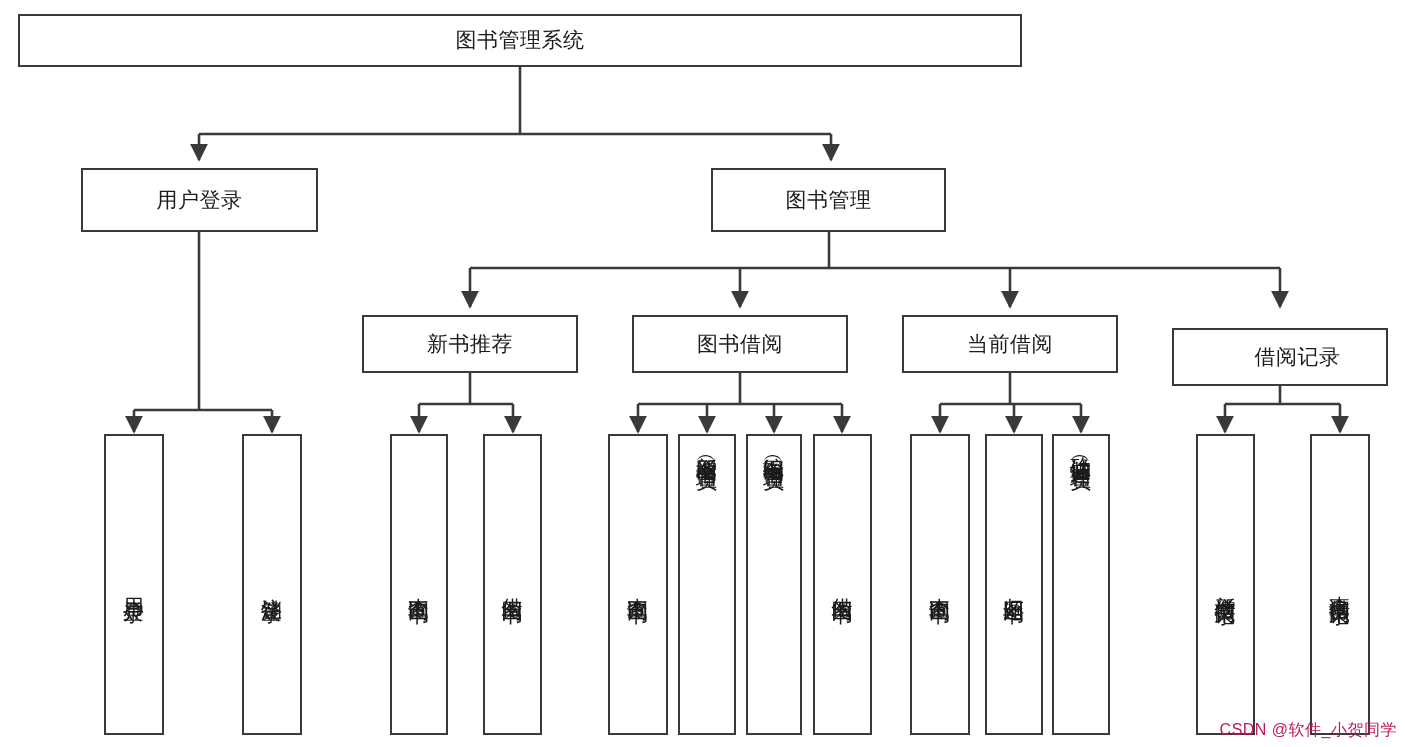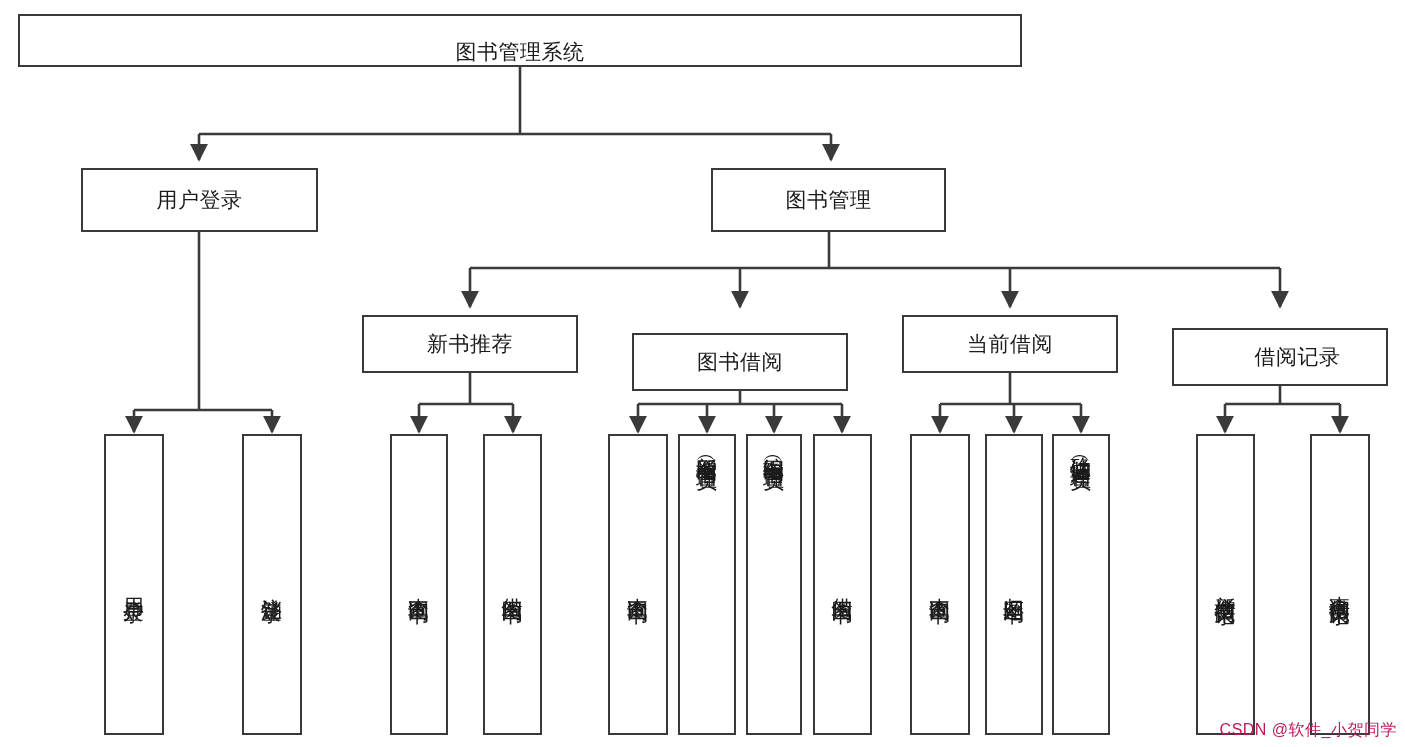--- a/index.html
+++ b/index.html
@@ -123,35 +123,35 @@
       <path d="M 1014 404 L 1014 432" marker-end="url(#arrow)"></path>
       <path d="M 1081 404 L 1081 432" marker-end="url(#arrow)"></path>
 
       <path d="M 1280 373 L 1280 404"></path>
       <path d="M 1225 404 L 1340 404"></path>
       <path d="M 1225 404 L 1225 432" marker-end="url(#arrow)"></path>
       <path d="M 1340 404 L 1340 432" marker-end="url(#arrow)"></path>
     </g>
   </svg>
 
-  <div class="node root horiz" style="left:18px; top:14px; width:1004px; height:53px;align-items:flex-end;">
+  <div class="node root horiz" style="left:18px; top:14px; width:1004px; height:53px;">
     <span class="label">图书管理系统</span>
   </div>
 
   <div class="node horiz" style="left:81px; top:168px; width:237px; height:64px;">
     <span class="label">用户登录</span>
   </div>
   <div class="node horiz" style="left:362px; top:315px; width:216px; height:58px;">
     <span class="label">新书推荐</span>
   </div>
 
   <div class="node horiz" style="left:711px; top:168px; width:235px; height:64px;">
     <span class="label">图书管理</span>
   </div>
-  <div class="node horiz" style="left:632px; top:315px; width:216px; height:58px;margin-top:18px;">
+  <div class="node horiz" style="left:632px; top:315px; width:216px; height:58px;">
     <span class="label">图书借阅</span>
   </div>
   <div class="node horiz" style="left:902px; top:315px; width:216px; height:58px;">
     <span class="label">当前借阅</span>
   </div>
   <div class="node horiz" style="left:1172px; top:328px; width:216px; height:58px;padding-left:35px;">
     <span class="label">借阅记录</span>
   </div>
 
   <div class="node vert centered" style="left:104px; top:434px; width:60px; height:301px;">

